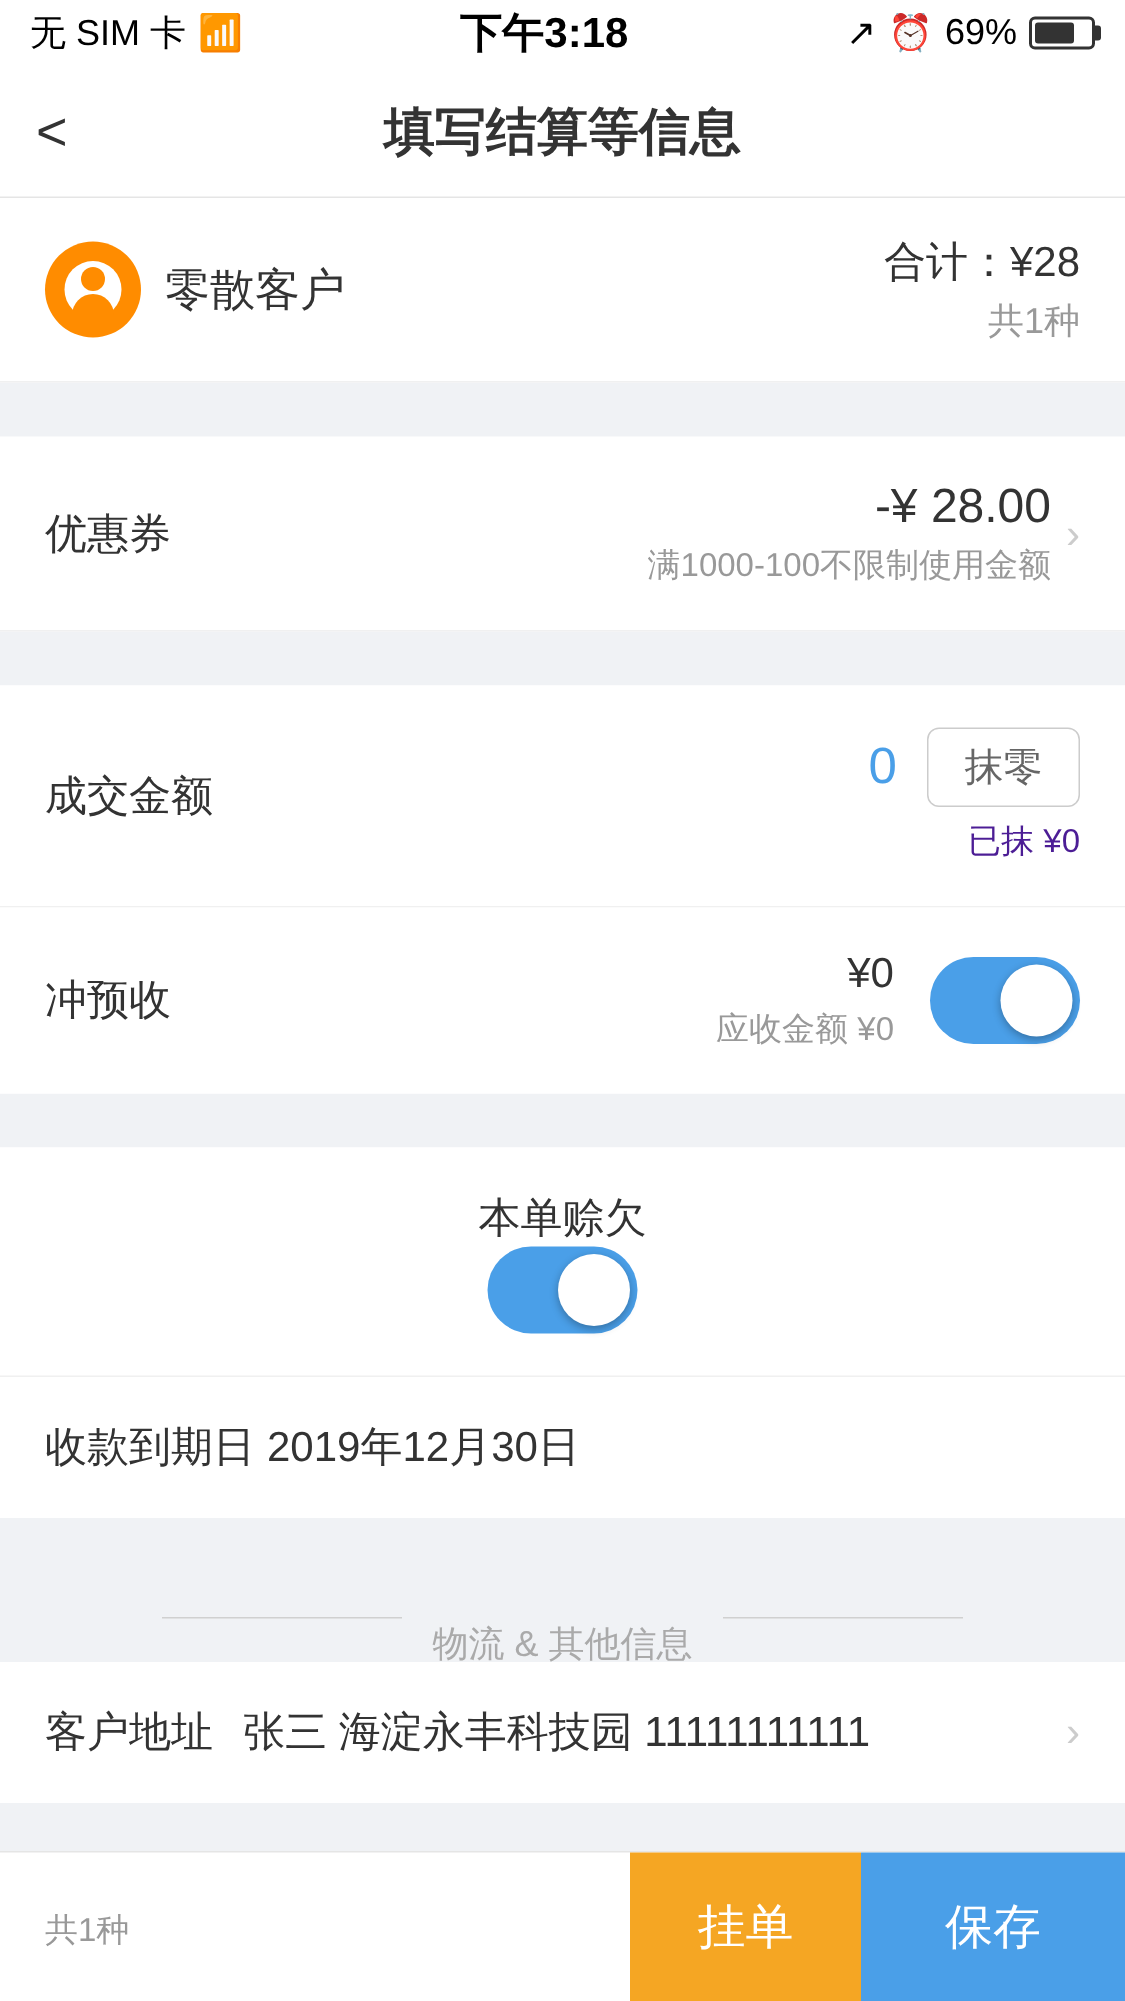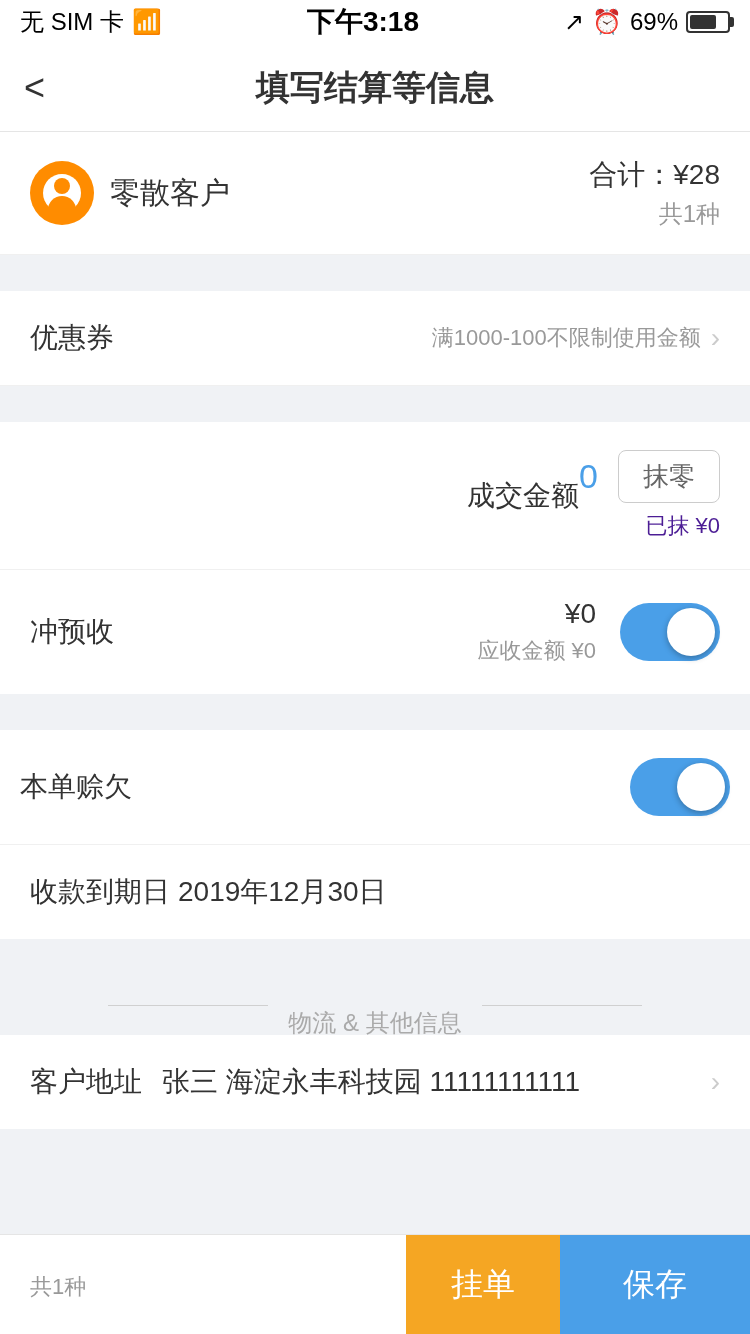--- a/index.html
+++ b/index.html
@@ -216,21 +216,21 @@
       height: 20px;
       background: #f0f2f5;
     }
 
     
     .transaction-row {
       background: #fff;
       padding: 28px 30px;
       display: flex;
       align-items: center;
-      justify-content: flex-end;
+      justify-content: space-between;
       border-bottom: 1px solid #f0f0f0;
     }
     .transaction-right {
       display: flex;
       align-items: center;
       gap: 20px;
     }
     .transaction-amount {
       font-size: 34px;
       color: #4a9fe8;
@@ -294,20 +294,21 @@
       box-shadow: 0 2px 6px rgba(0,0,0,0.3);
     }
 
     
     .credit-row {
       background: #fff;
       padding: 28px 20px;
       display: flex;
       align-items: center;
       justify-content: space-between;
+      flex-direction: column;
     }
     .credit-label {
       font-size: 28px;
       color: #333;
     }
 
     
     .due-date-row {
       background: #fff;
       padding: 28px 30px;
@@ -406,21 +407,21 @@
       background: #F5A623;
       display: flex;
       align-items: center;
       justify-content: center;
       font-size: 32px;
       color: #fff;
       cursor: pointer;
       font-weight: 500;
     }
     .btn-save {
-      width: 190px;
+      width: 176px;
       background: #4a9fe8;
       display: flex;
       align-items: center;
       justify-content: center;
       font-size: 32px;
       color: #fff;
       cursor: pointer;
       font-weight: 500;
     }
     .prepay-with-toggle {
@@ -470,20 +471,21 @@
     </div>
   </div>
 
   <div class="divider-section"></div>
 
   <div class="section">
     <div class="form-row">
       <span class="form-label">优惠券</span>
       <div class="form-row-arrow">
         <div class="form-value-right">
+          <span class="coupon-discount">-¥ 28.00</span>
           <span class="coupon-desc">满1000-100不限制使用金额</span>
         </div>
         <span class="arrow-right">›</span>
       </div>
     </div>
   </div>
 
   <div class="divider-section"></div>
 
   <div class="section">

